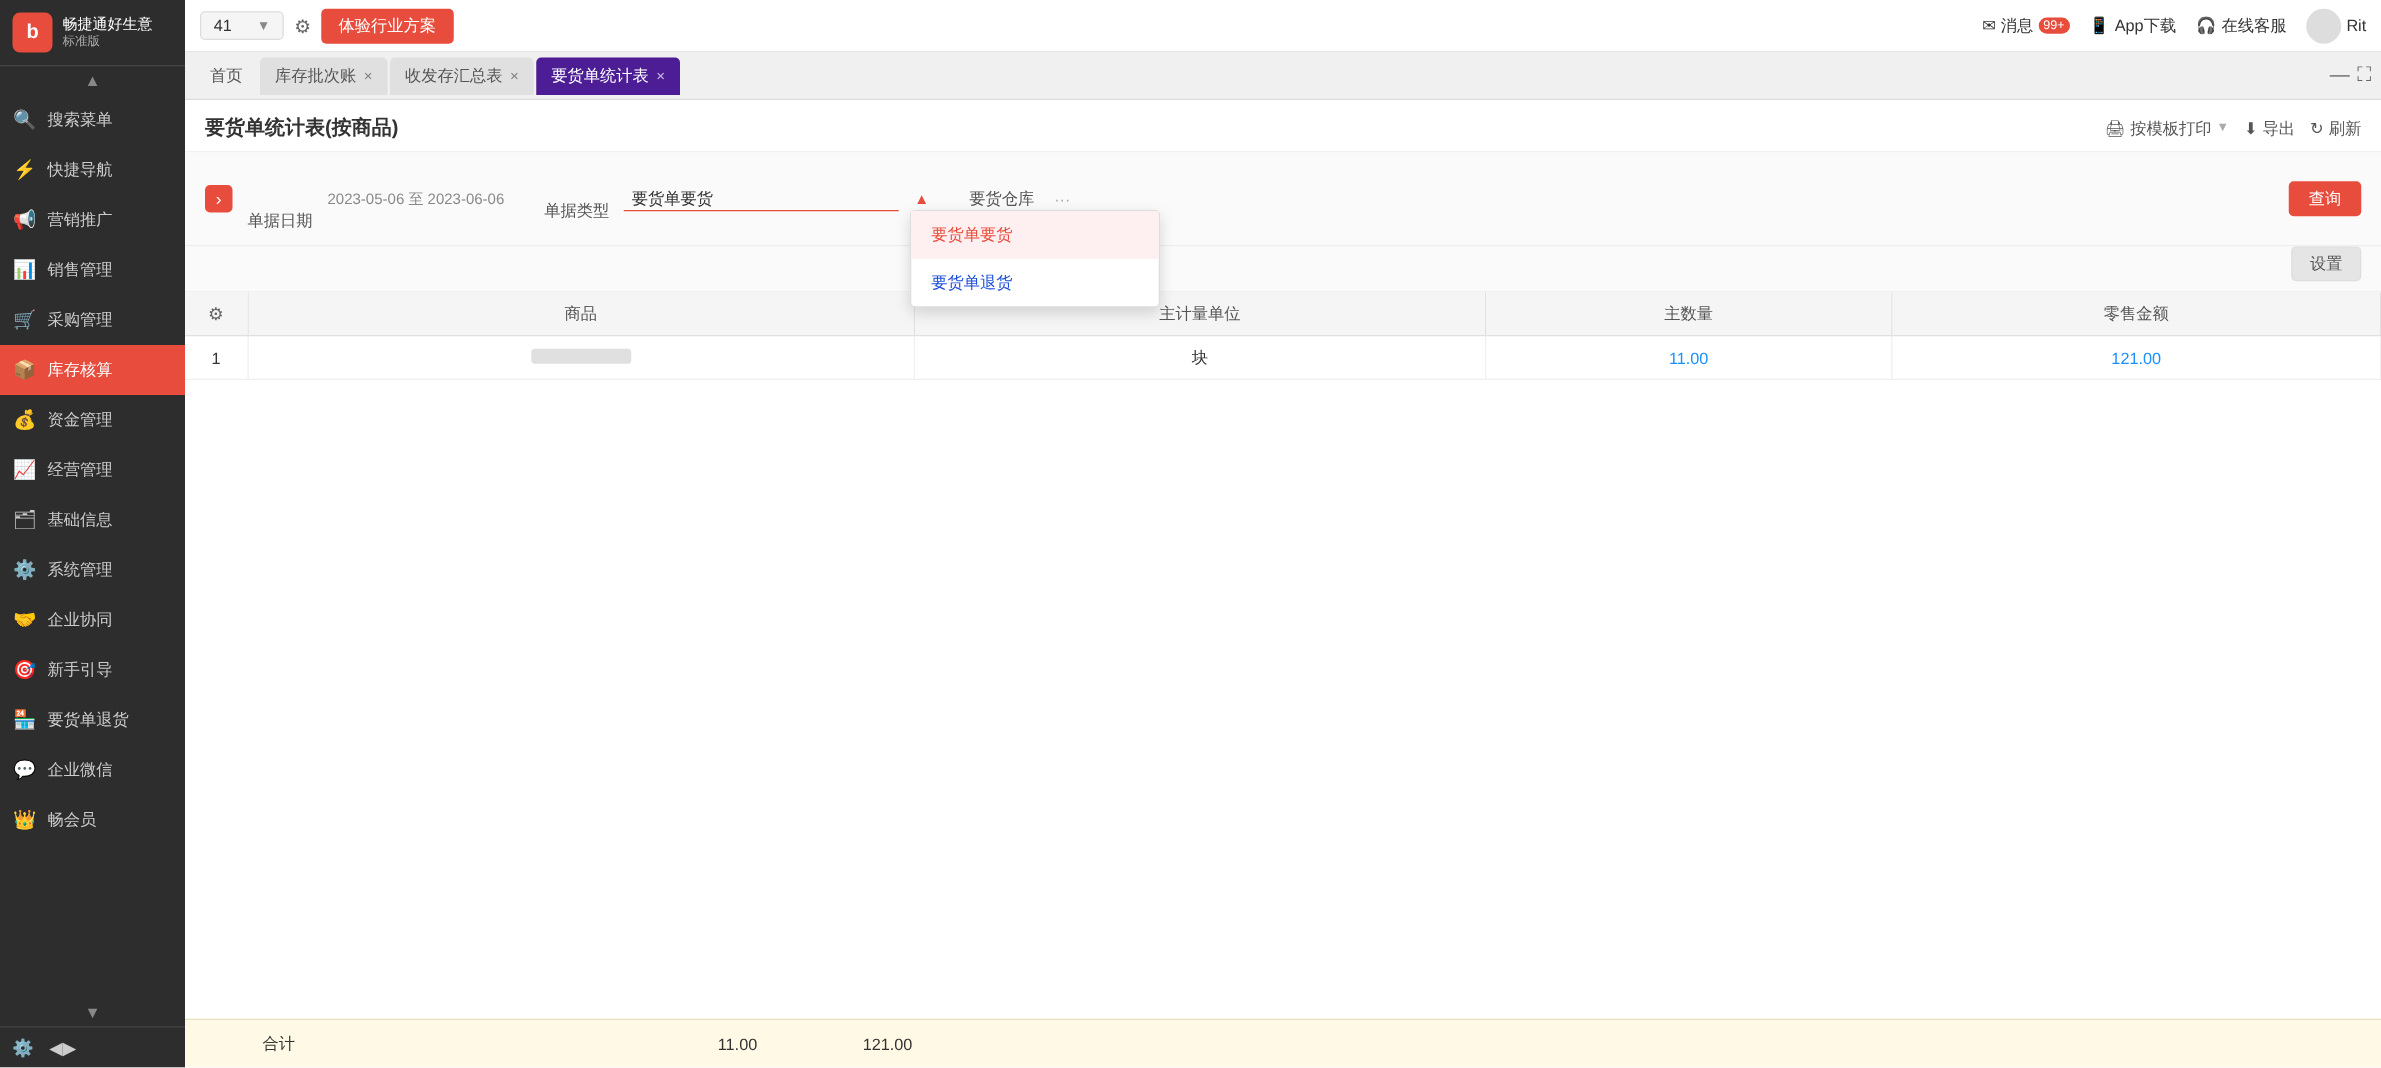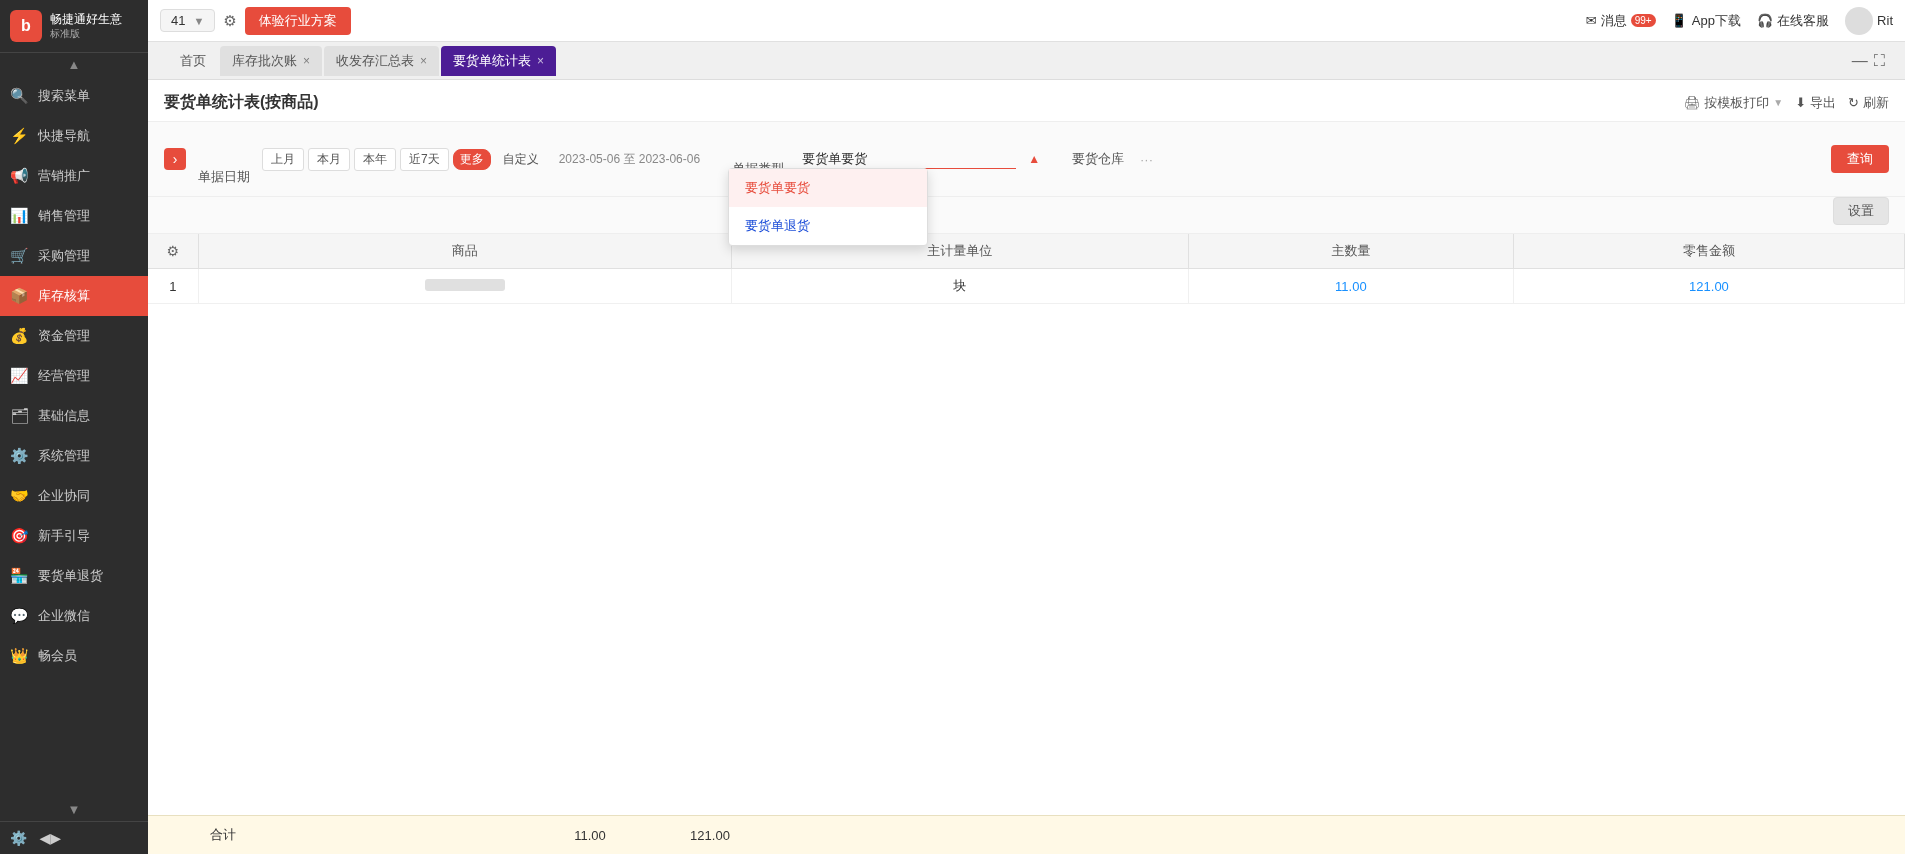--- a/index.html
+++ b/index.html
@@ -117,21 +117,21 @@
     }
     .breadcrumb-num {
       background: #f5f5f5;
       border: 1px solid #ddd;
       border-radius: 4px;
       padding: 3px 10px;
       font-size: 13px;
       color: #333;
       display: flex;
       align-items: center;
-      gap: 8px;
+      gap: 20px;
     }
     .topbar-gear {
       color: #666;
       font-size: 15px;
       cursor: pointer;
     }
     .trial-btn {
       background: #e74c3c;
       color: white;
       border: none;
@@ -169,21 +169,21 @@
     .user-name {
       color: #333;
     }
 
     
     .tabs-bar {
       height: 38px;
       background: #f0f0f0;
       display: flex;
       align-items: center;
-      padding: 0 20px;
+      padding: 0 8px;
       gap: 2px;
       border-bottom: 1px solid #ddd;
       position: relative;
     }
     .tab {
       display: flex;
       align-items: center;
       padding: 5px 12px;
       border-radius: 4px 4px 0 0;
       font-size: 13px;
@@ -619,28 +619,20 @@
         <div class="action-btn">
           <span>↻</span>
           <span>刷新</span>
         </div>
       </div>
     </div>
 
     <div class="filter-bar">
       <button class="filter-expand-btn">›</button>
       <span class="filter-label">单据日期</span>
-      <div class="date-btns">
-        <button class="date-btn">上月</button>
-        <button class="date-btn">本月</button>
-        <button class="date-btn">本年</button>
-        <button class="date-btn">近7天</button>
-        <button class="date-btn more">更多</button>
-        <button class="date-btn custom">自定义</button>
-      </div>
       <div class="date-range">2023-05-06 至 2023-06-06</div>
 
       <span class="filter-type-label">单据类型</span>
       <input class="filter-type-input" type="text" value="要货单要货" style="">
       <span class="filter-dropdown-icon">▲</span>
 
       <div class="dropdown-overlay">
         <div class="dropdown-item selected">要货单要货</div>
         <div class="dropdown-item">要货单退货</div>
       </div>

